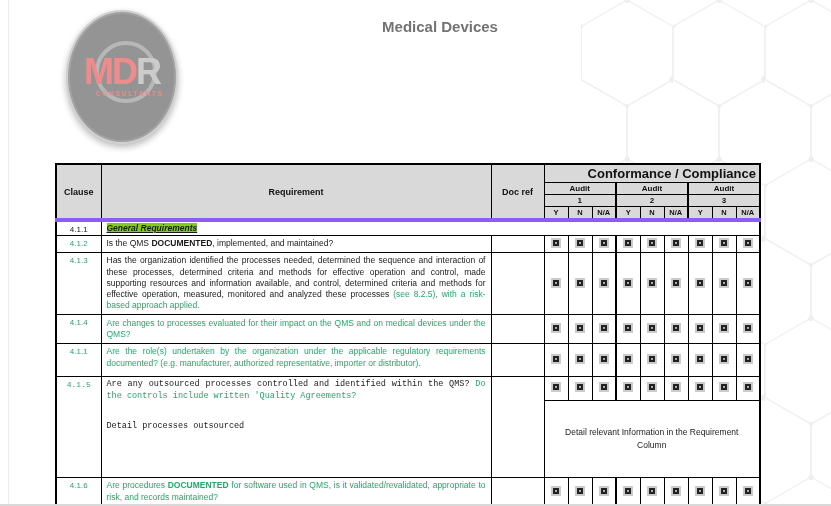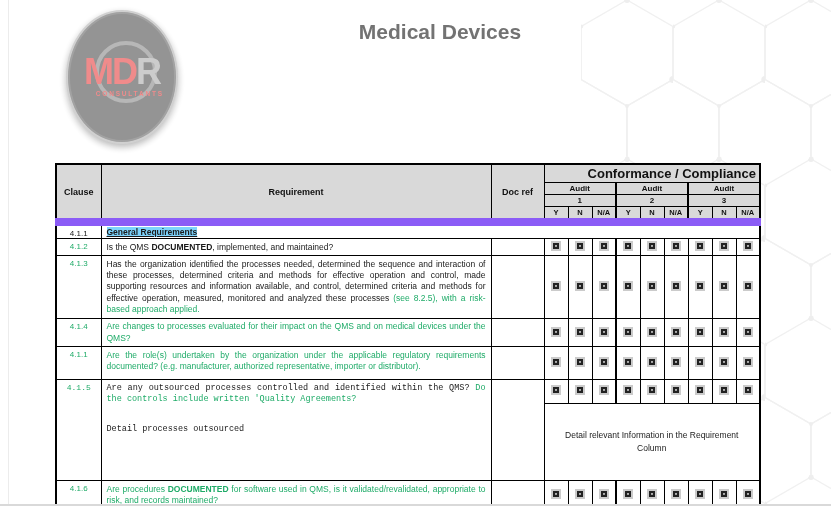--- a/index.html
+++ b/index.html
@@ -37,56 +37,56 @@
   .letter-r { color:#c9c9c9; }
   .logo-sub {
     position:absolute; left:57%; top:60%; transform:translateX(-50%);
     font-size:6.5px; font-weight:700; letter-spacing:1.8px; color:#ef8383; white-space:nowrap;
   }
 
   
   .title-block {
     position:absolute; left:230px; top:14px; width:420px;
     text-align:center; z-index:2;
-    font-weight:700; font-size:21px; color:#737373; line-height:1.75;
+    font-weight:700; font-size:15px; color:#737373; line-height:1.75;
   }
 
   
   .checklist-wrap { position:absolute; left:55px; top:163px; z-index:2; }
   table.checklist {
     border-collapse:collapse; table-layout:fixed;
     border:2.5px solid #000; background:#fff;
   }
   table.checklist th, table.checklist td {
     border:1px solid #000; overflow:hidden;
   }
   thead th {
     background:#d9d9d9; font-weight:700; color:#111;
     font-size:9px; text-align:center; vertical-align:middle; padding:1px 2px;
   }
   thead tr.r-conf th.conf { font-size:13px; height:12px;padding-left:42px; }
   thead tr.r-aud th, thead tr.r-num th { font-size:8px; height:12px; }
   thead tr.r-opt th { font-size:7.5px; height:12px; }
-  thead tr:last-child th, thead th[rowspan] { border-bottom:8px solid #8b5cf6; }
+  thead tr:last-child th, thead th[rowspan] { border-bottom:4px solid #8b5cf6; }
 
   .thickL { border-left:2.5px solid #000 !important; }
   .thickR { border-right:2.5px solid #000 !important; }
 
   tbody td { background:#fff; color:#1a1a1a; font-size:8.5px; vertical-align:top; }
   td.clause { text-align:center; font-size:8px; padding-top:3px; color:#1a1a1a; }
   td.clause.green { color:#1fab68; }
   td.req { padding:2.5px 5px; }
   .reqtext { text-align:justify; line-height:1.33; }
   .subnote { margin-top:19px; line-height:1.3; }
   td.seccell { padding:1px 5px; vertical-align:middle; }
   td.seccell.center { text-align:center; }
   .b { font-weight:700; }
   .u { text-decoration:underline; }
   .green { color:#1fab68; }
-  .hl { background:#7dd3fc; }
+  .hl { background:#84cc16;font-style:italic; }
 
   td.docref {}
   td.cbcell { text-align:center; vertical-align:middle; }
   .cb {
     display:inline-block; width:6px; height:6px;
     background:linear-gradient(#b6b6b6,#989898);
     border:2px solid #222;
     box-shadow:0 0 0 2px #cbcbcb;
     margin:2px;
   }

